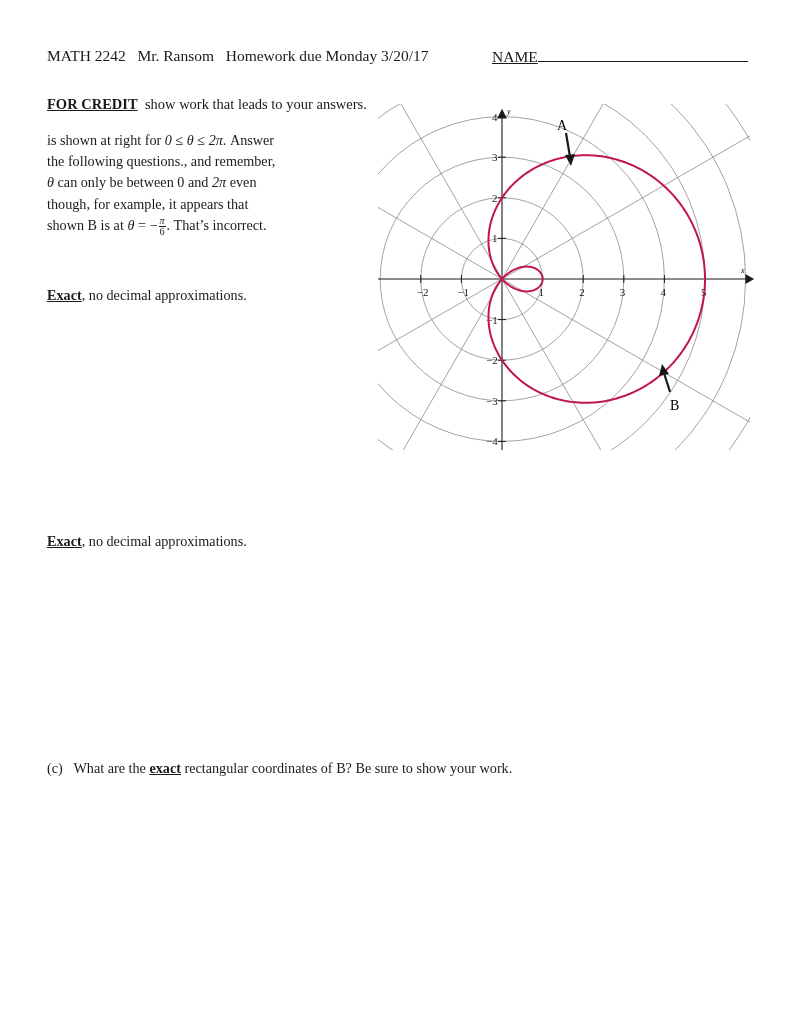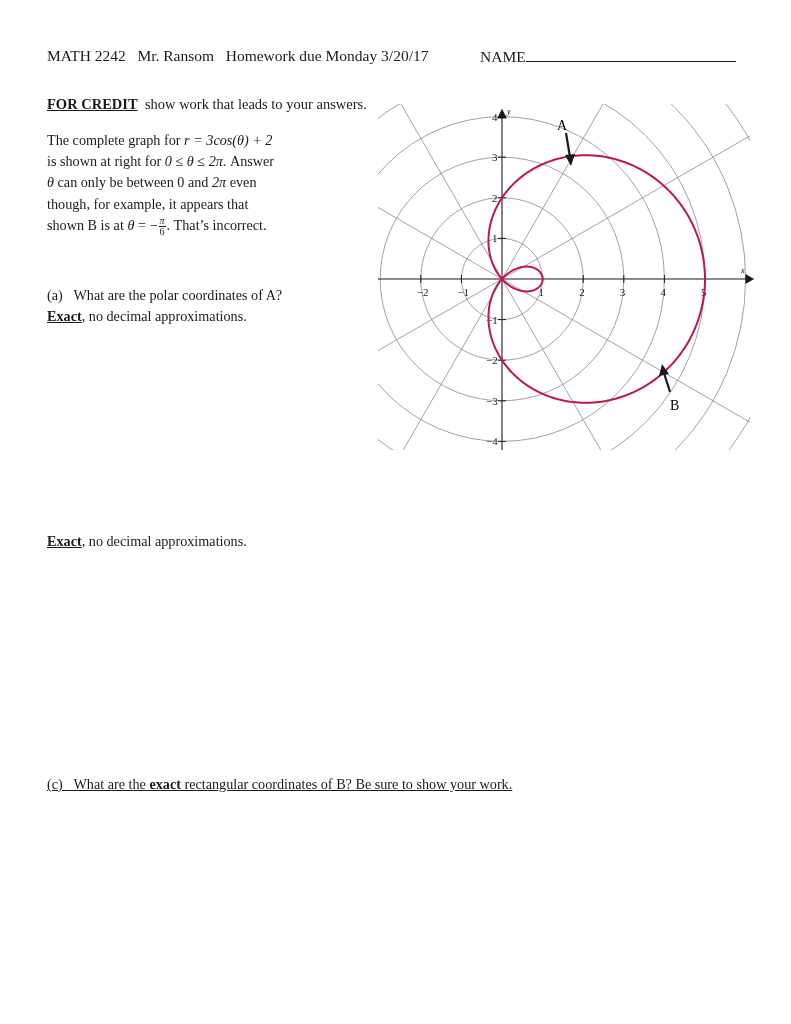--- a/index.html
+++ b/index.html
@@ -17,46 +17,45 @@
   svg text { font-family: "Liberation Serif", "DejaVu Serif", serif; }
 </style>
 </head>
 <body>
 
 <div class="abs hdr" style="left:47px; top:47px;">
   <span>MATH  2242</span>&nbsp;&nbsp;
   <span>Mr. Ransom</span>&nbsp;&nbsp;
   <span>Homework due Monday 3/20/17</span>
 </div>
-<div class="abs hdr" style="left:480px; top:47px;">
+<div class="abs hdr" style="left:492px; top:47px;text-decoration:underline;">
   <span>NAME</span><span class="name-line"></span>
 </div>
 <div class="abs" style="left:47px; top:68px; font-size:14.5px;margin-top:28px;">
   <span class="bold-u">FOR  CREDIT</span>&nbsp;
   <span>show work that leads to your answers.</span>
 </div>
 
 <div class="abs body-text" style="left:47px; top:130px;">
-  <div><span>The complete graph for </span><span class="ital">r = 3cos(θ) + 2</span></div>
   <div><span>is shown at right for </span><span class="ital">0 ≤ θ ≤ 2π</span><span>.  Answer</span></div>
+  <div>the following questions., and remember,</div>
   <div><span class="ital">θ</span><span> can only be between 0 and </span><span class="ital">2π</span><span>  even</span></div>
   <div>though, for example, it appears that</div>
   <div><span>shown B is at </span><span class="ital">θ</span><span> = −</span><span class="frac"><span class="num">π</span><span>6</span></span><span>.  That’s incorrect.</span></div>
 </div>
 
 <div class="abs body-text" style="left:47px; top:285px;">
-  <div><span>(a)</span>&nbsp;&nbsp;&nbsp;<span>What are the polar coordinates of A?</span></div>
   <div><span class="bold-u">Exact</span><span>,  no decimal approximations.</span></div>
 </div>
 
 <div class="abs body-text" style="left:47px; top:531px;">
   <div><span class="bold-u">Exact</span><span>,  no decimal approximations.</span></div>
 </div>
 
-<div class="abs body-text" style="left:47px; top:774px;text-decoration:underline;">
+<div class="abs body-text" style="left:47px; top:758px;">
   <span>(c)</span>&nbsp;&nbsp;&nbsp;<span>What are the </span><span class="bold-u">exact</span><span> rectangular coordinates of B?   Be sure to show your work.</span>
 </div>
 
 <svg class="abs" style="left:370px; top:100px;" width="385" height="355" viewBox="370 100 385 355">
   <defs>
     <clipPath id="gclip">
         <rect x="378" y="104" width="372" height="346"></rect>
       </clipPath>
     <marker id="ah" markerWidth="8" markerHeight="8" refX="4" refY="4" orient="auto">
       <path d="M0,0 L8,4 L0,8 z" fill="#1a1a1a"></path>

